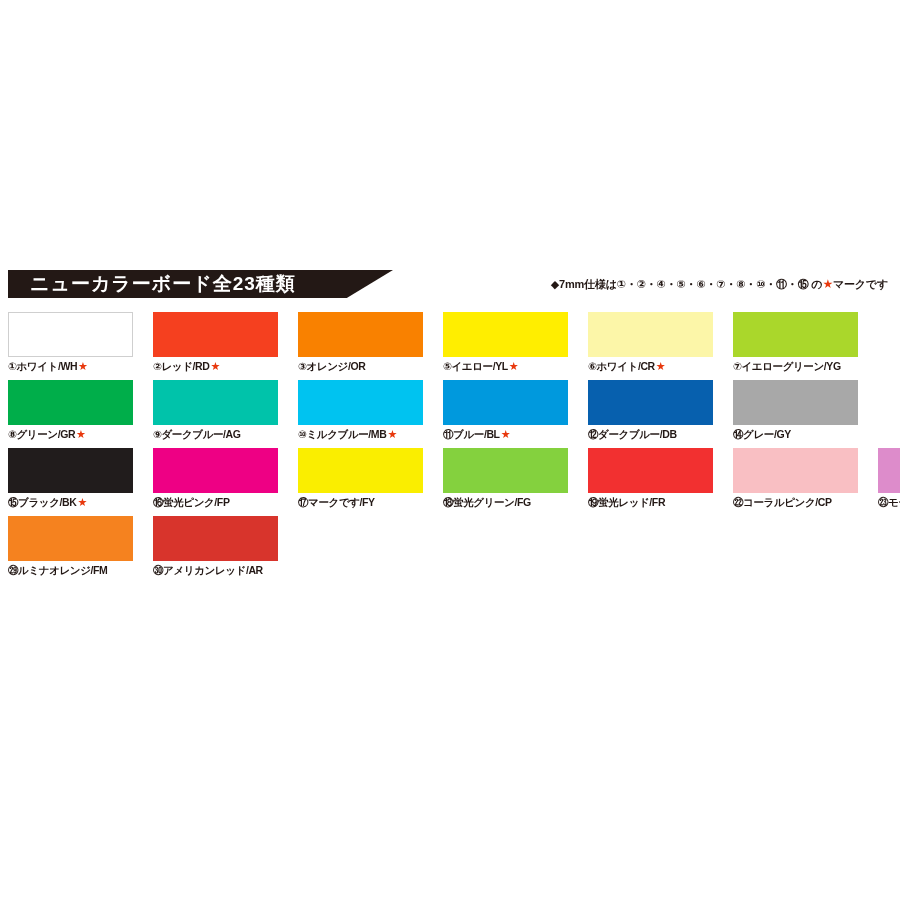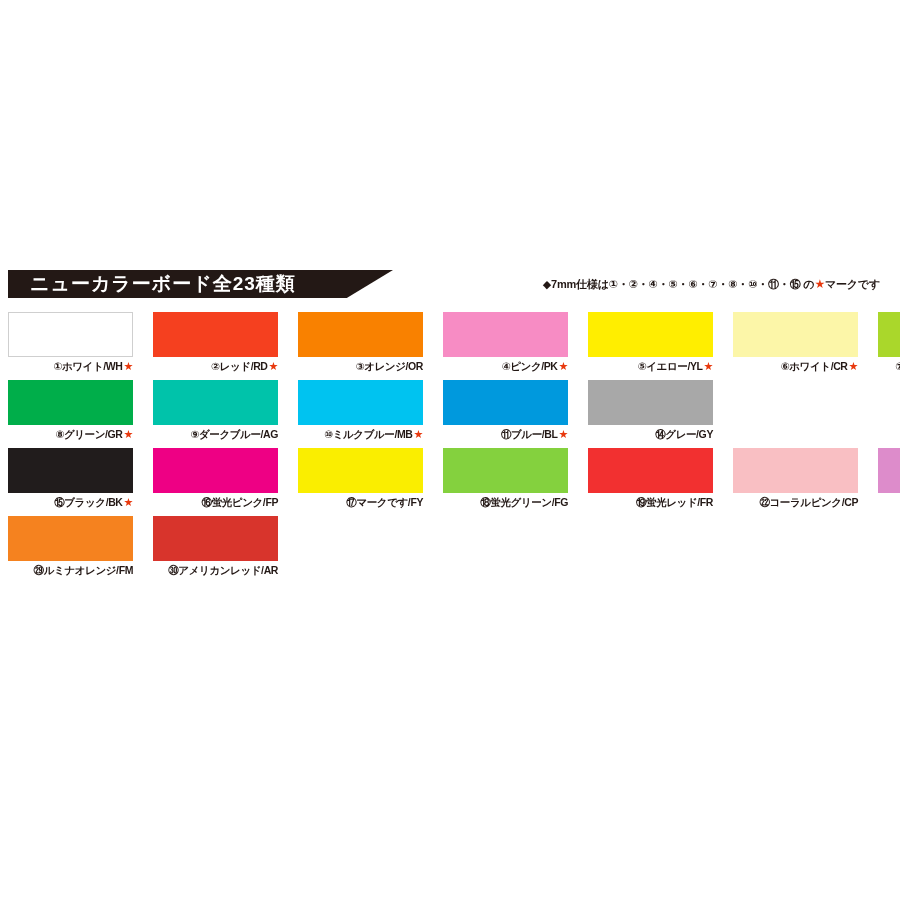--- a/index.html
+++ b/index.html
@@ -49,21 +49,21 @@
     top: 3px;
     color: #ffffff;
     font-size: 19px;
     font-weight: bold;
     letter-spacing: 1px;
     line-height: 22px;
     white-space: nowrap;
   }
   .spec-note {
     position: absolute;
-    right: 20px;
+    right: 12px;
     top: 7px;
     font-size: 11px;
     font-weight: bold;
     color: #231815;
     white-space: nowrap;
     letter-spacing: -0.2px;
   }
   .spec-note .star {
     color: #e8380d;
     font-size: 12px;
@@ -74,21 +74,20 @@
     position: relative;
     padding: 8px 8px 0 8px;
   }
   .row {
     display: flex;
     margin-bottom: 7px;
   }
   .cell {
     width: 125px;
     margin-right: 20px;
-    text-align: right;
   }
   .cell:last-child {
     margin-right: 0;
   }
   .swatch {
     width: 125px;
     height: 45px;
     box-sizing: border-box;
   }
   .swatch.bordered {
@@ -135,24 +134,20 @@
           </div>
           <div class="cell">
             <div class="swatch" style="background: rgb(245, 64, 31);"></div>
             <div class="label"><span class="num">②</span><span>レッド/RD</span><span class="star">★</span></div>
           </div>
           <div class="cell">
             <div class="swatch" style="background: rgb(249, 129, 0);"></div>
             <div class="label"><span class="num">③</span><span>オレンジ/OR</span></div>
           </div>
           <div class="cell">
-            <div class="swatch" style="background: rgb(247, 140, 196);"></div>
-            <div class="label"><span class="num">④</span><span>ピンク/PK</span><span class="star">★</span></div>
-          </div>
-          <div class="cell">
             <div class="swatch" style="background: rgb(255, 238, 0);"></div>
             <div class="label"><span class="num">⑤</span><span>イエロー/YL</span><span class="star">★</span></div>
           </div>
           <div class="cell">
             <div class="swatch" style="background: rgb(252, 246, 168);"></div>
             <div class="label"><span class="num">⑥</span><span>ホワイト/CR</span><span class="star">★</span></div>
           </div>
           <div class="cell">
             <div class="swatch" style="background: rgb(170, 215, 43);"></div>
             <div class="label"><span class="num">⑦</span><span>イエローグリーン/YG</span></div>
@@ -169,20 +164,24 @@
           </div>
           <div class="cell">
             <div class="swatch" style="background: rgb(0, 195, 240);"></div>
             <div class="label"><span class="num">⑩</span><span>ミルクブルー/MB</span><span class="star">★</span></div>
           </div>
           <div class="cell">
             <div class="swatch" style="background: rgb(0, 153, 221);"></div>
             <div class="label"><span class="num">⑪</span><span>ブルー/BL</span><span class="star">★</span></div>
           </div>
           <div class="cell">
+            <div class="swatch" style="background: rgb(7, 96, 174);"></div>
+            <div class="label"><span class="num">⑫</span><span>ダークブルー/DB</span></div>
+          </div>
+          <div class="cell">
             <div class="swatch" style="background: rgb(168, 168, 168);"></div>
             <div class="label"><span class="num">⑭</span><span>グレー/GY</span></div>
           </div>
         </div>
         <div class="row">
           <div class="cell">
             <div class="swatch" style="background: rgb(33, 28, 28);"></div>
             <div class="label"><span class="num">⑮</span><span>ブラック/BK</span><span class="star">★</span></div>
           </div>
           <div class="cell">

